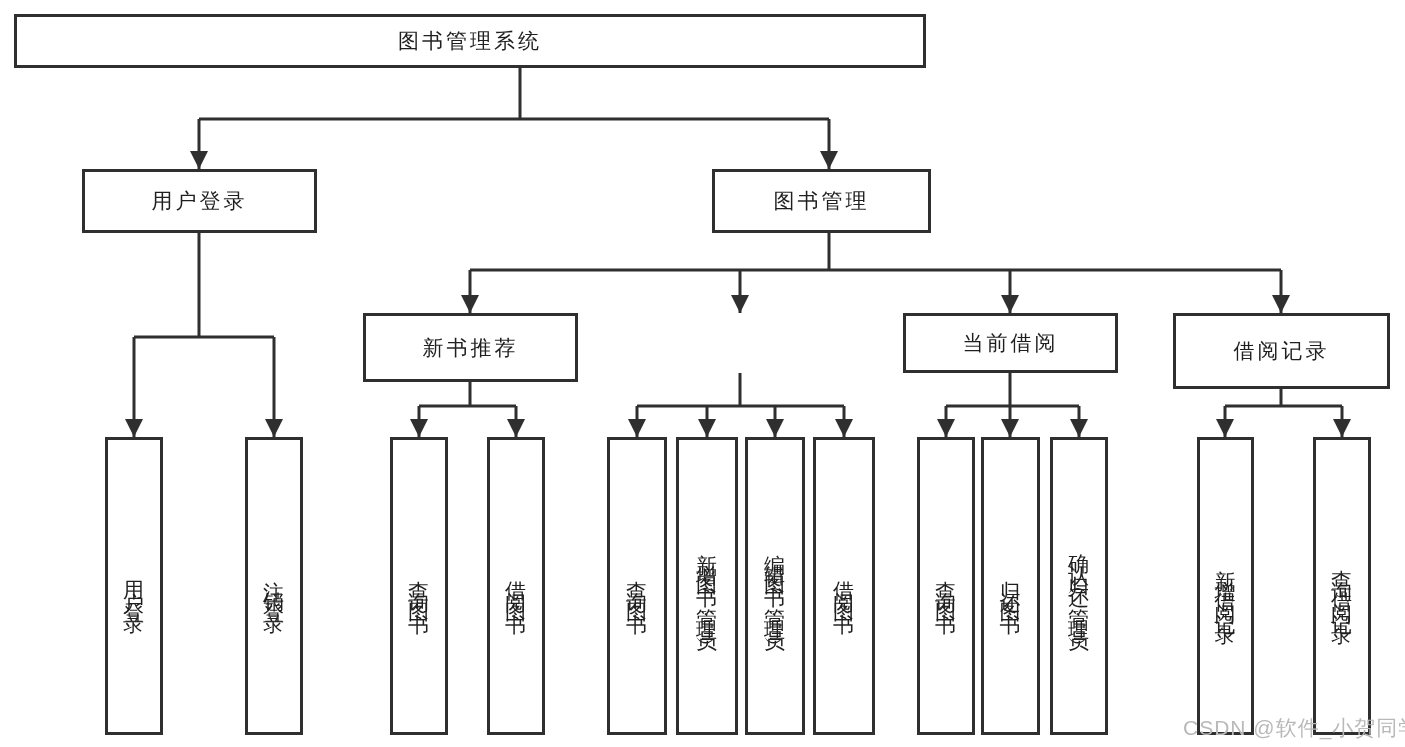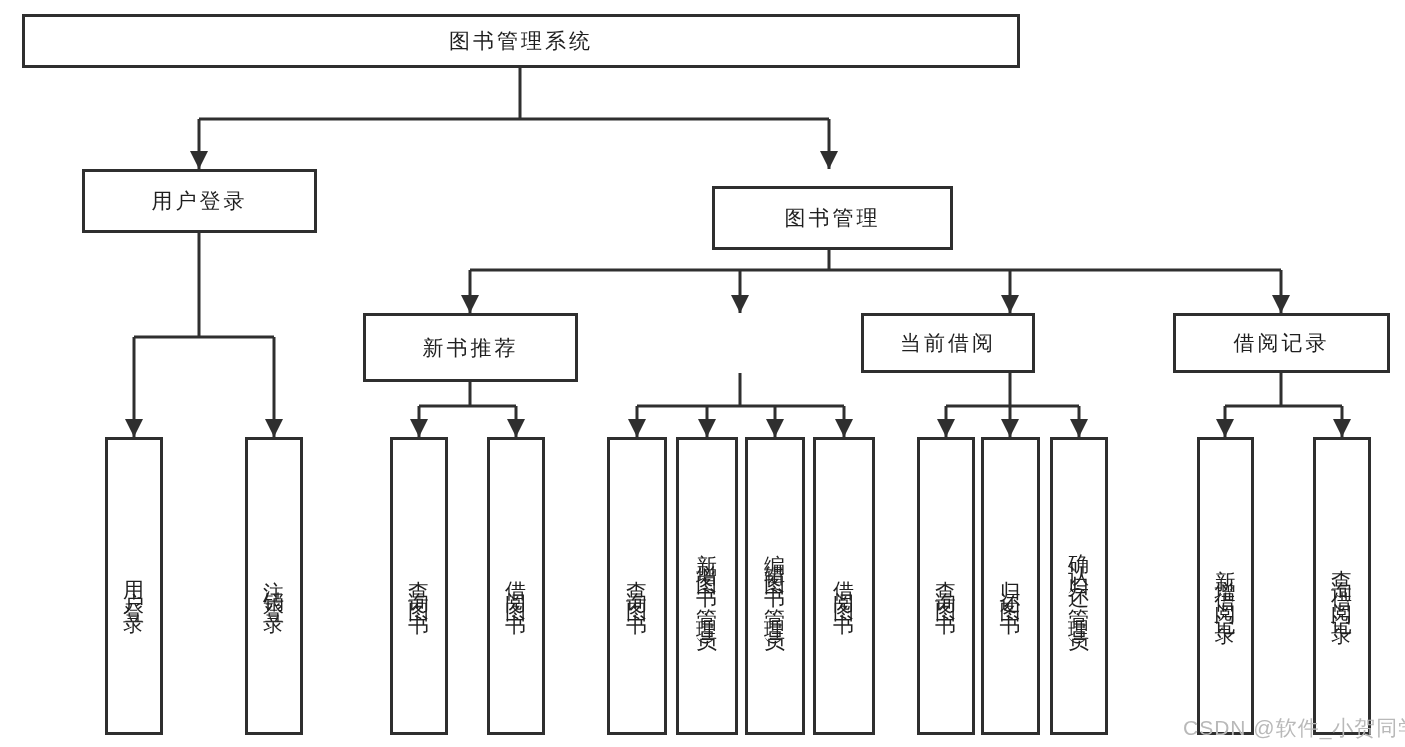--- a/index.html
+++ b/index.html
@@ -81,28 +81,28 @@
     <line class="wire" x1="844" y1="406" x2="844" y2="437" marker-end="url(#ah)"></line>
 
     <line class="wire" x1="946" y1="406" x2="946" y2="437" marker-end="url(#ah)"></line>
     <line class="wire" x1="1010" y1="406" x2="1010" y2="437" marker-end="url(#ah)"></line>
     <line class="wire" x1="1079" y1="406" x2="1079" y2="437" marker-end="url(#ah)"></line>
 
     <line class="wire" x1="1225" y1="406" x2="1225" y2="437" marker-end="url(#ah)"></line>
     <line class="wire" x1="1342" y1="406" x2="1342" y2="437" marker-end="url(#ah)"></line>
   </svg>
 
-  <div class="box h" style="left:22px;top:14px;width:998px;height:54px">图书管理系统</div>
+  <div class="box h" style="left:14px;top:14px;width:912px;height:54px">图书管理系统</div>
 
   <div class="box h" style="left:82px;top:169px;width:235px;height:64px">用户登录</div>
-  <div class="box h" style="left:712px;top:186px;width:241px;height:64px">图书管理</div>
+  <div class="box h" style="left:712px;top:169px;width:219px;height:64px">图书管理</div>
 
   <div class="box h" style="left:363px;top:313px;width:215px;height:69px">新书推荐</div>
-  <div class="box h" style="left:861px;top:313px;width:174px;height:60px">当前借阅</div>
-  <div class="box h" style="left:1173px;top:313px;width:217px;height:60px">借阅记录</div>
+  <div class="box h" style="left:903px;top:313px;width:215px;height:60px">当前借阅</div>
+  <div class="box h" style="left:1173px;top:313px;width:217px;height:76px">借阅记录</div>
 
   <div class="box v" style="left:105px;top:437px;width:58px;height:298px">用户登录</div>
   <div class="box v" style="left:245px;top:437px;width:58px;height:298px">注销登录</div>
 
   <div class="box v" style="left:390px;top:437px;width:58px;height:298px">查询图书</div>
   <div class="box v" style="left:487px;top:437px;width:58px;height:298px">借阅图书</div>
 
   <div class="box v" style="left:607px;top:437px;width:60px;height:298px">查询图书</div>
   <div class="box v" style="left:676px;top:437px;width:62px;height:298px">新增图书（管理员）</div>
   <div class="box v" style="left:745px;top:437px;width:60px;height:298px">编辑图书（管理员）</div>

